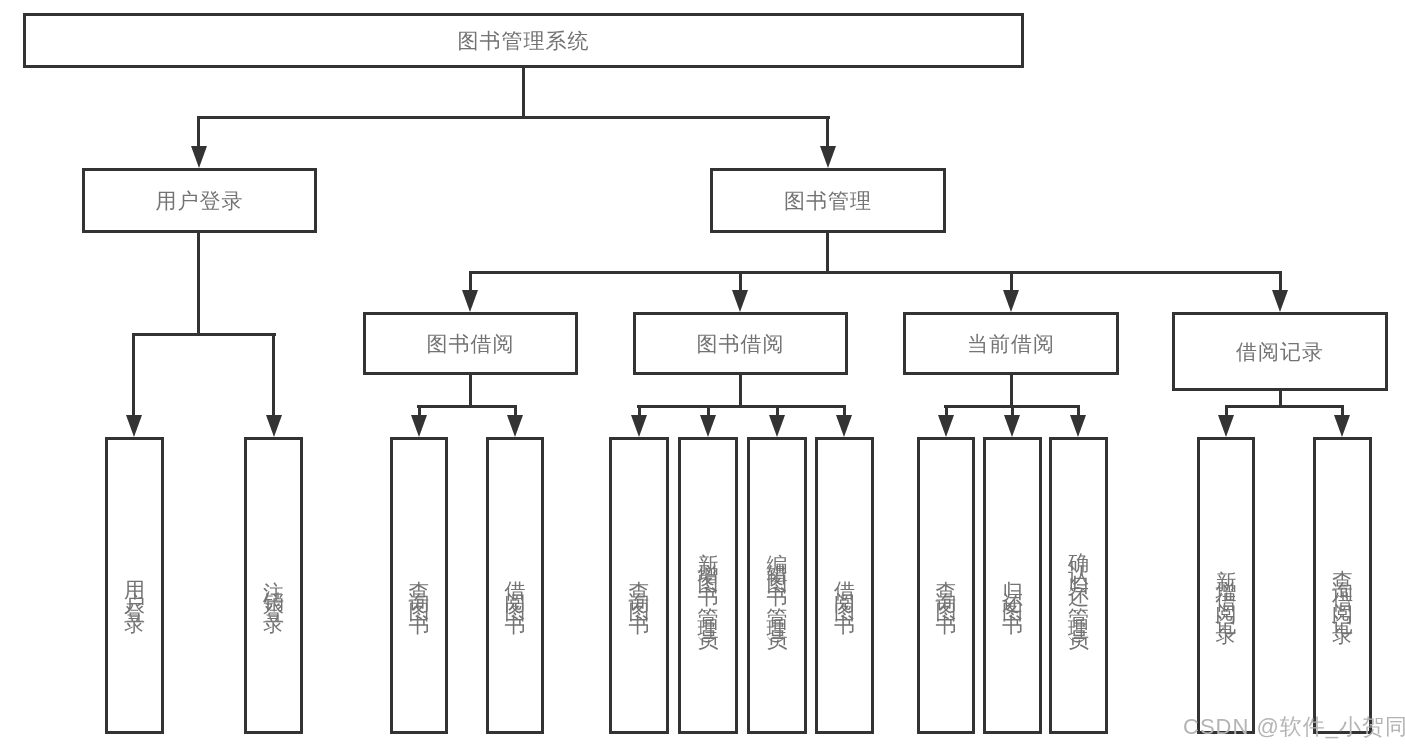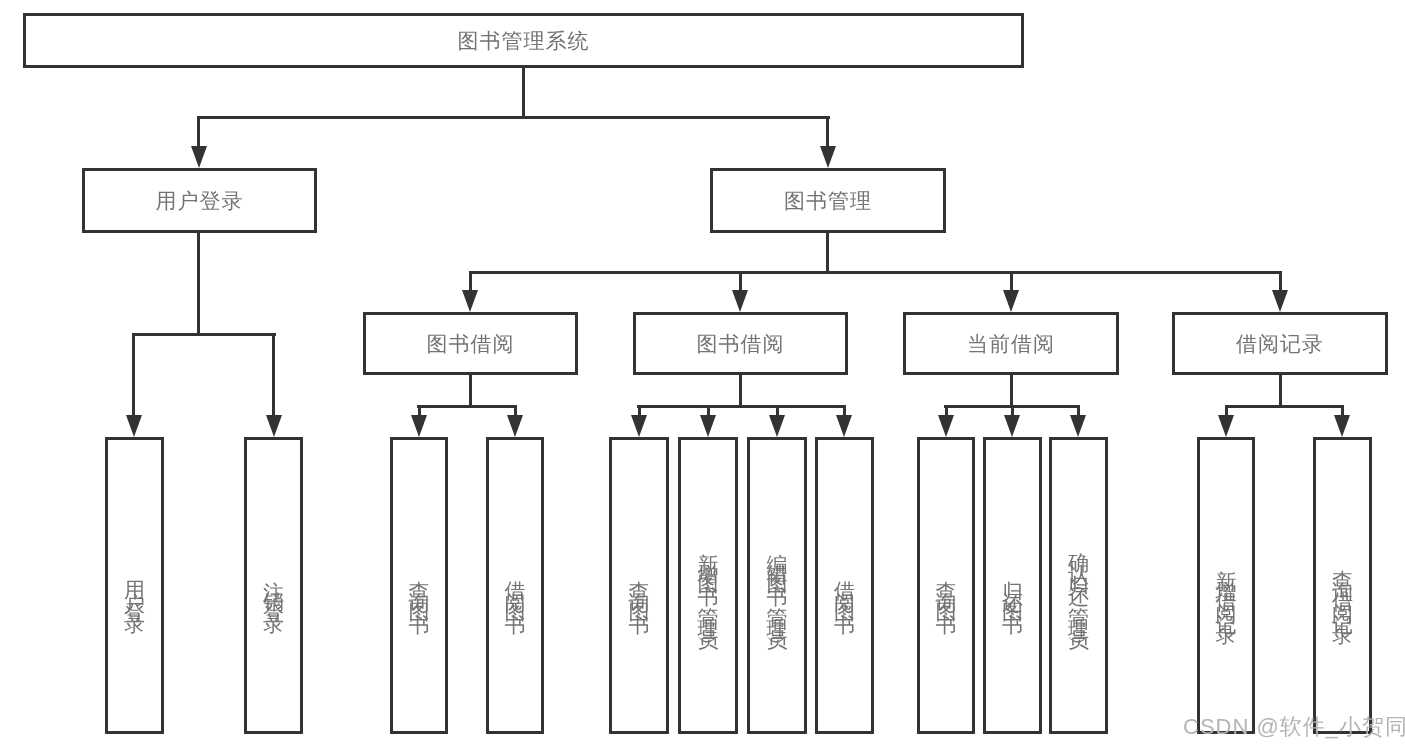--- a/index.html
+++ b/index.html
@@ -45,21 +45,21 @@
 
   <div class="box" style="left:363px;top:312px;width:215px;height:63px">
     <span>图书借阅</span>
   </div>
   <div class="box" style="left:633px;top:312px;width:215px;height:63px">
     <span>图书借阅</span>
   </div>
   <div class="box" style="left:903px;top:312px;width:216px;height:63px">
     <span>当前借阅</span>
   </div>
-  <div class="box" style="left:1172px;top:312px;width:216px;height:63px">
+  <div class="box" style="left:1172px;top:312px;width:216px;height:79px">
     <span>借阅记录</span>
   </div>
 
   <div class="box v" style="left:105px;top:437px;width:59px;height:297px">
     <span>用户登录</span>
   </div>
   <div class="box v" style="left:244px;top:437px;width:59px;height:297px">
     <span>注销登录</span>
   </div>
 

